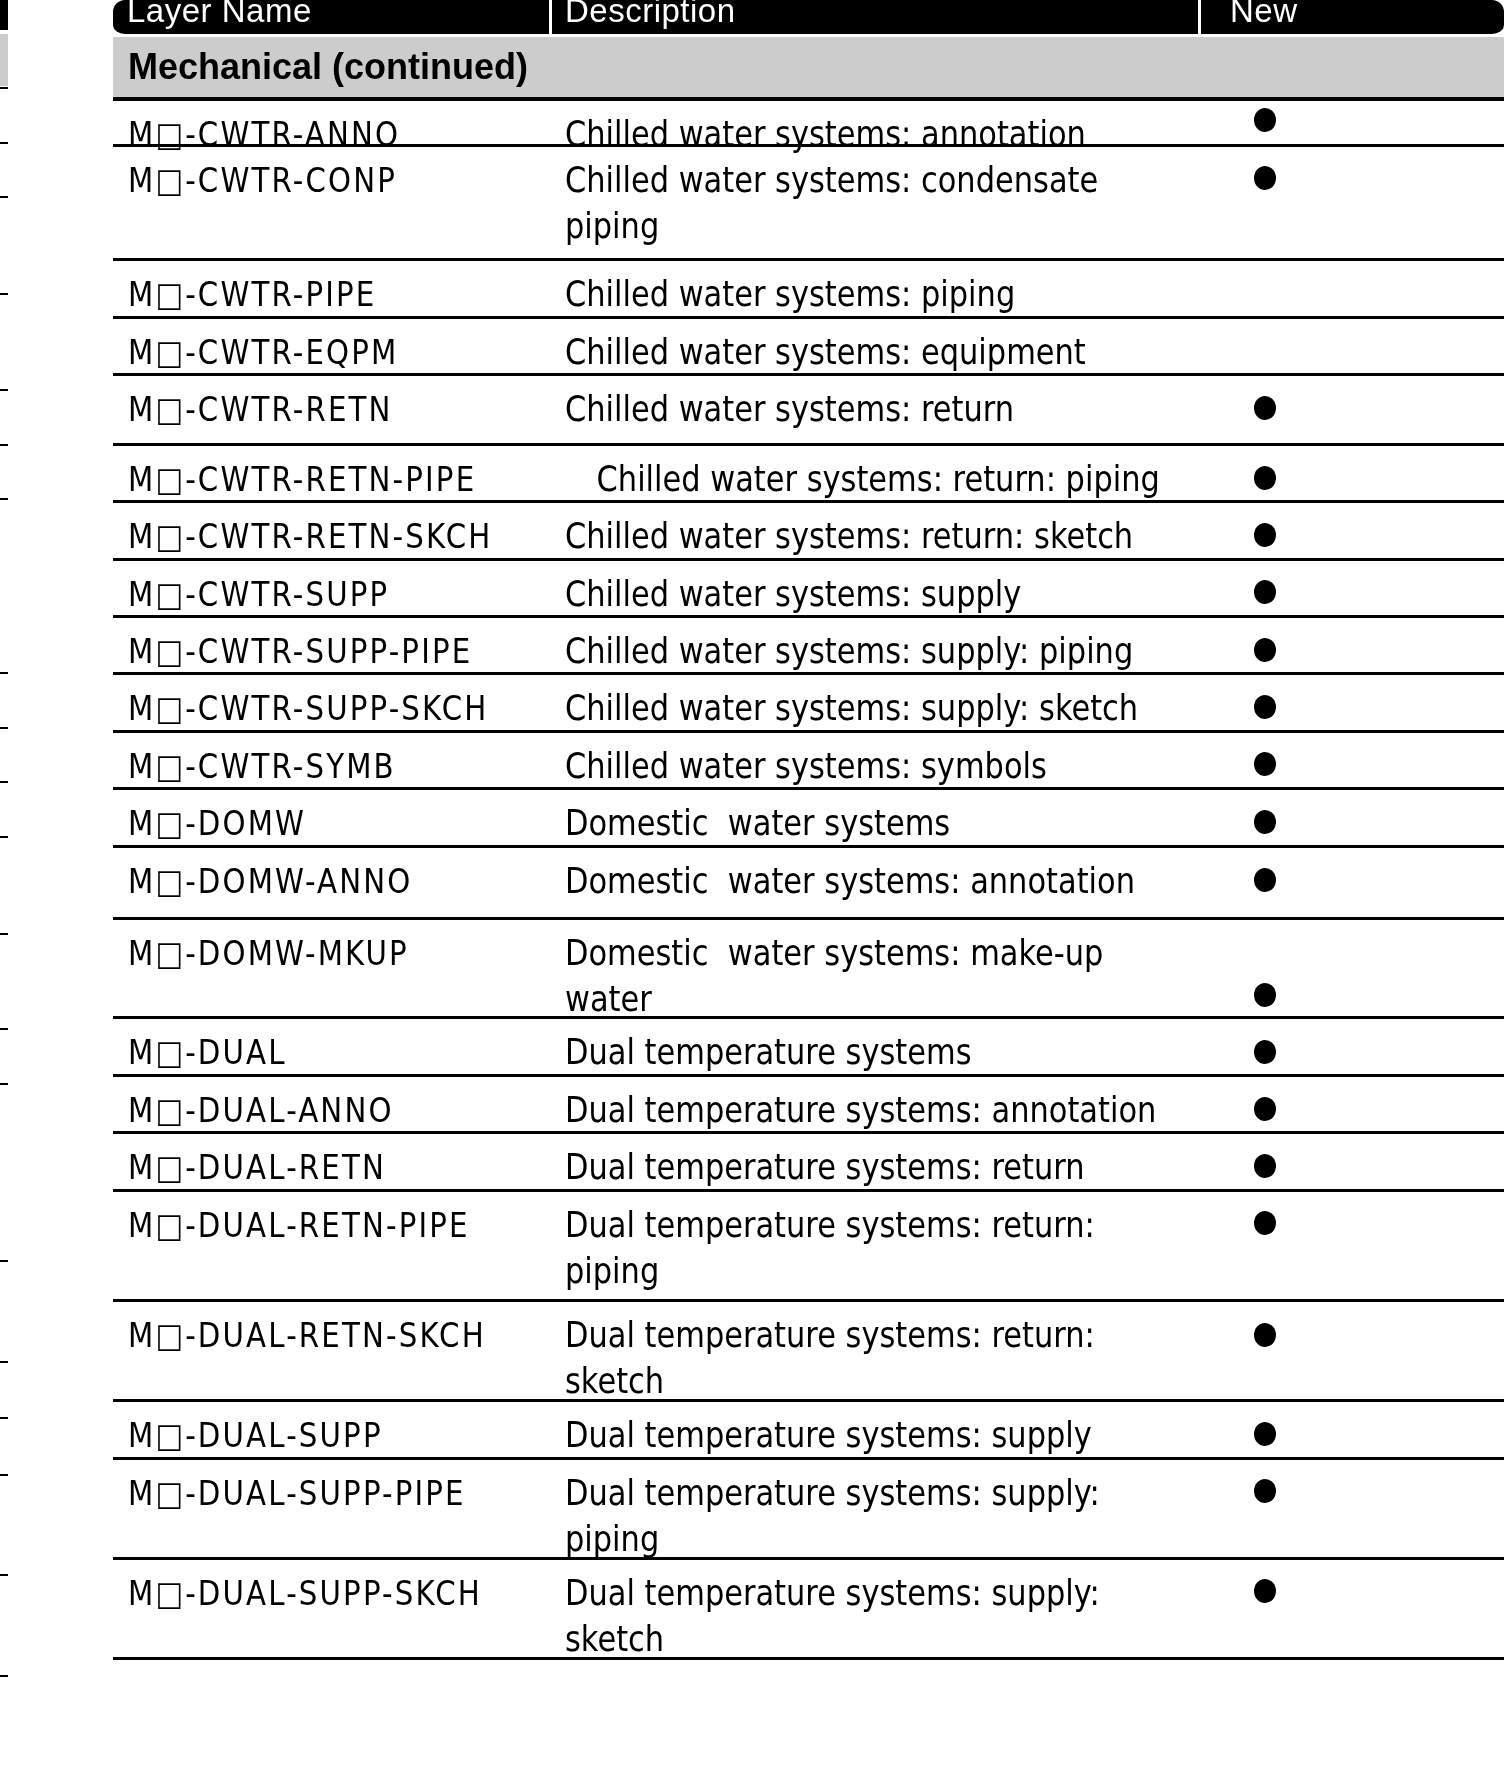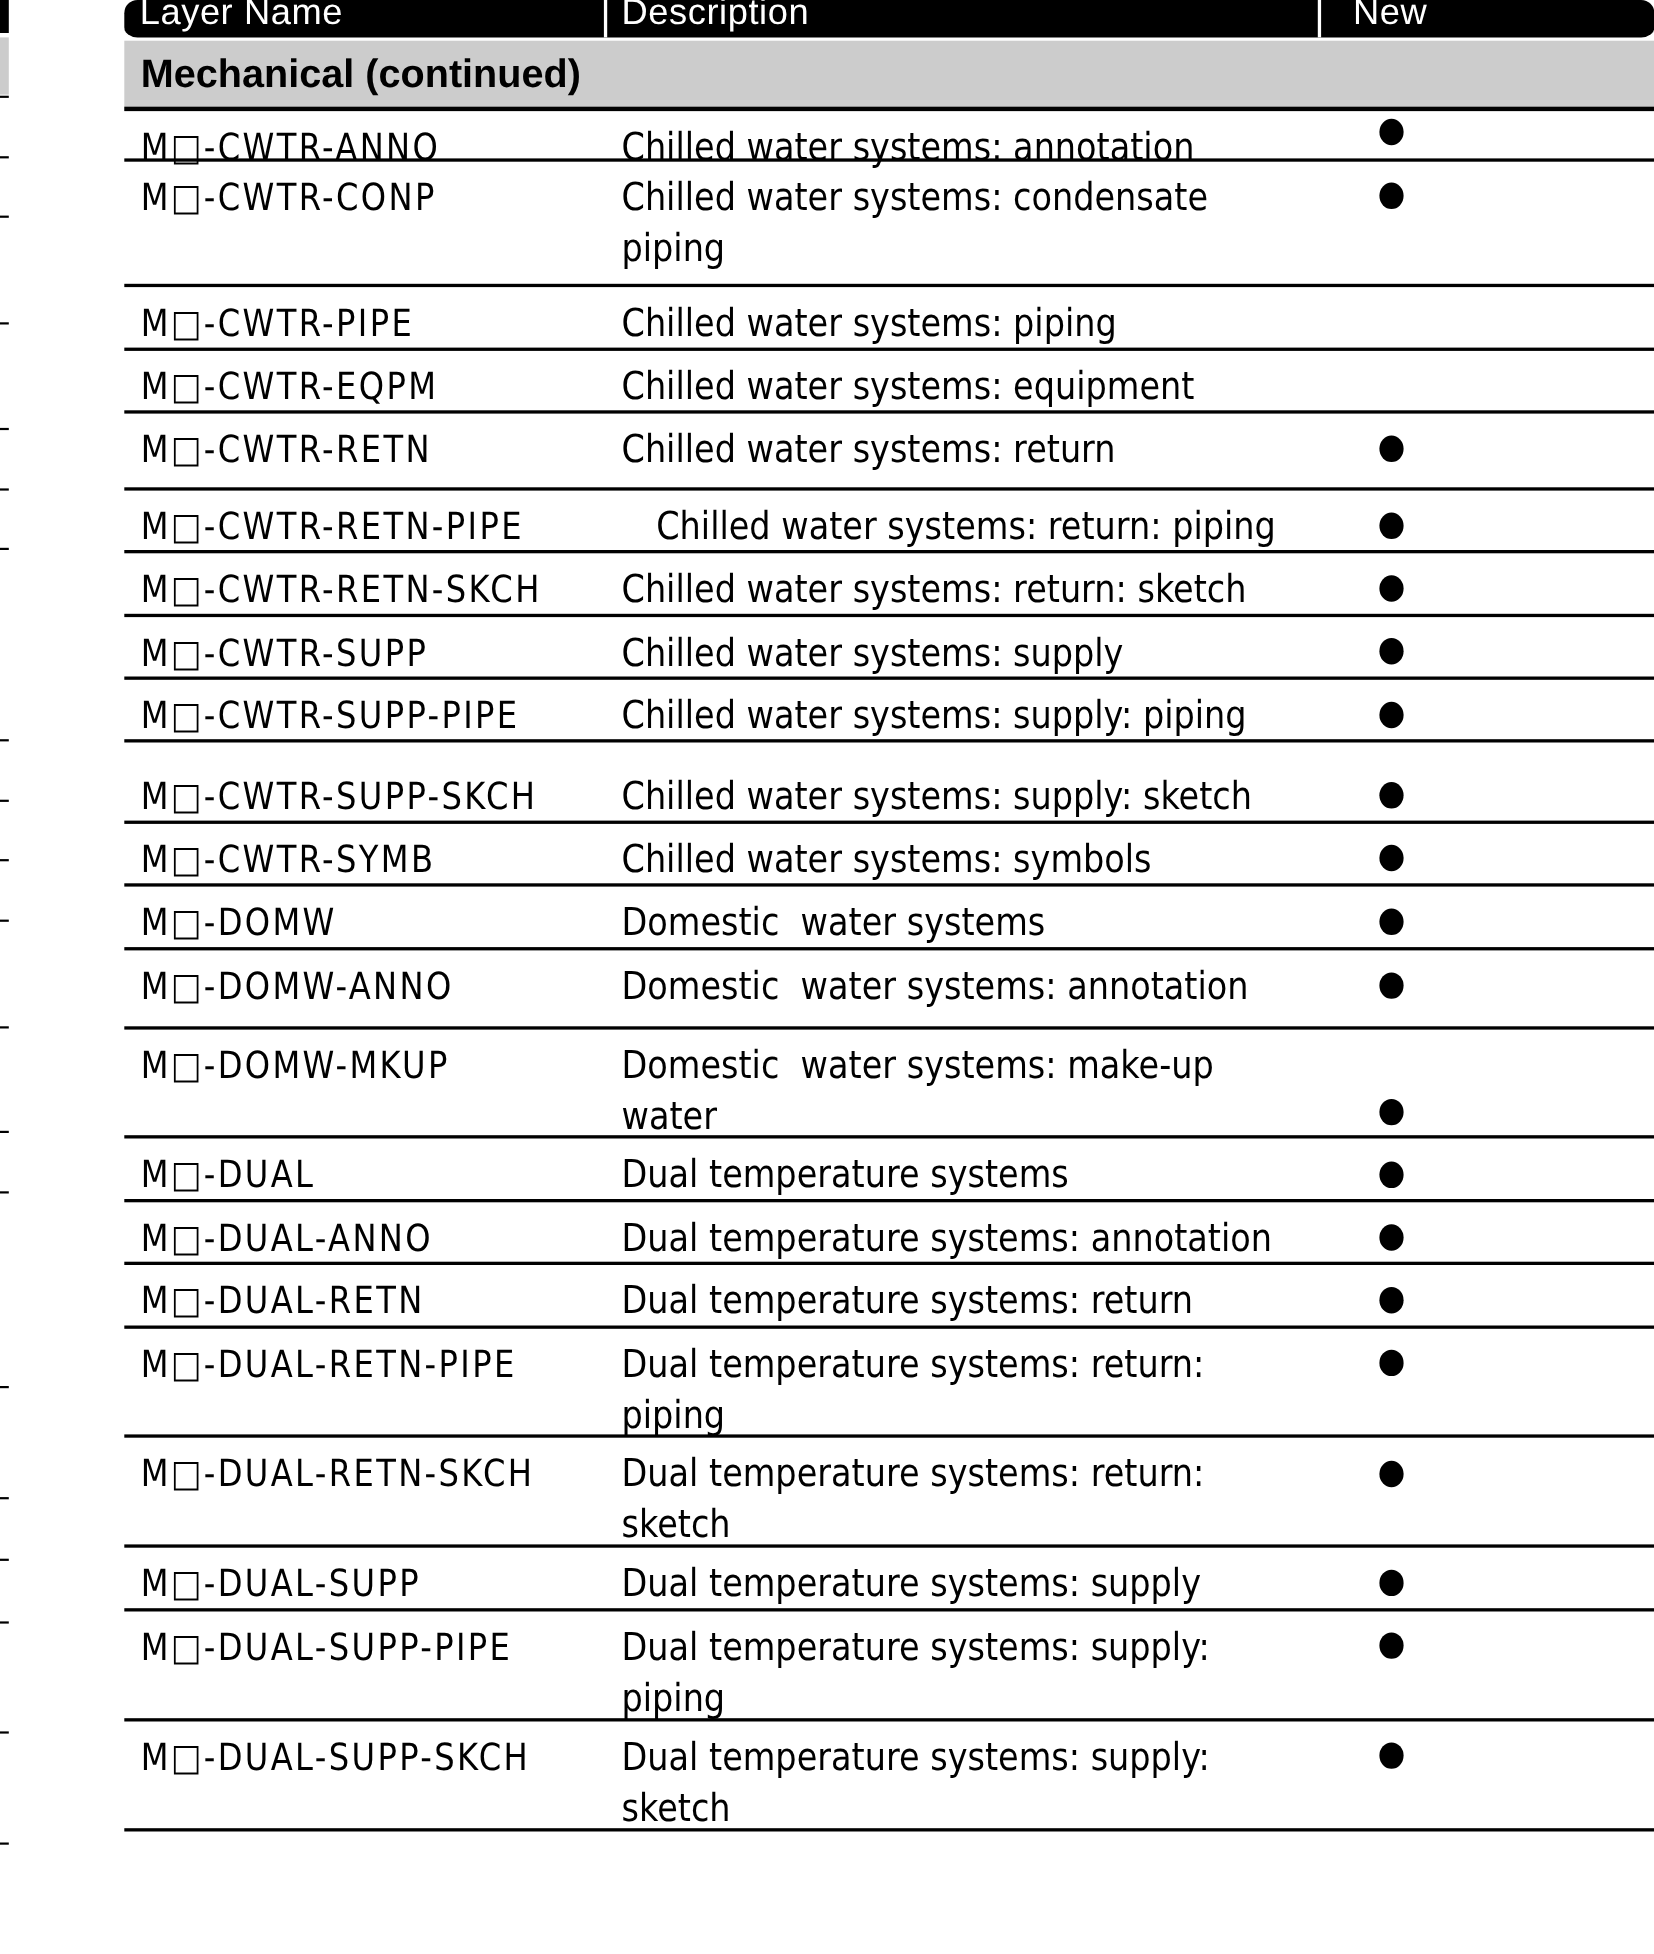--- a/index.html
+++ b/index.html
@@ -221,21 +221,21 @@
           <span class="bullet"></span>
         </span>
       </div>
       <div class="row" style="height: 57px;">
         <span class="cell-name">M□-CWTR-SUPP-PIPE</span>
         <span class="cell-desc">Chilled water systems: supply: piping</span>
         <span class="cell-new" style="top: 20px;">
           <span class="bullet"></span>
         </span>
       </div>
-      <div class="row" style="height: 58px; margin-top: 16px;">
+      <div class="row" style="height: 58px;">
         <span class="cell-name">M□-CWTR-SUPP-SKCH</span>
         <span class="cell-desc">Chilled water systems: supply: sketch</span>
         <span class="cell-new" style="top: 20px;">
           <span class="bullet"></span>
         </span>
       </div>
       <div class="row" style="height: 57px;">
         <span class="cell-name">M□-CWTR-SYMB</span>
         <span class="cell-desc">Chilled water systems: symbols</span>
         <span class="cell-new" style="top: 19px;">
@@ -278,21 +278,21 @@
           <span class="bullet"></span>
         </span>
       </div>
       <div class="row" style="height: 58px;">
         <span class="cell-name">M□-DUAL-RETN</span>
         <span class="cell-desc">Dual temperature systems: return</span>
         <span class="cell-new" style="top: 20px;">
           <span class="bullet"></span>
         </span>
       </div>
-      <div class="row" style="height: 99px;">
+      <div class="row" style="height: 110px;">
         <span class="cell-name">M□-DUAL-RETN-PIPE</span>
         <span class="cell-desc">Dual temperature systems: return:
 piping</span>
         <span class="cell-new" style="top: 19px;">
           <span class="bullet"></span>
         </span>
       </div>
       <div class="row" style="height: 100px;">
         <span class="cell-name">M□-DUAL-RETN-SKCH</span>
         <span class="cell-desc">Dual temperature systems: return:

